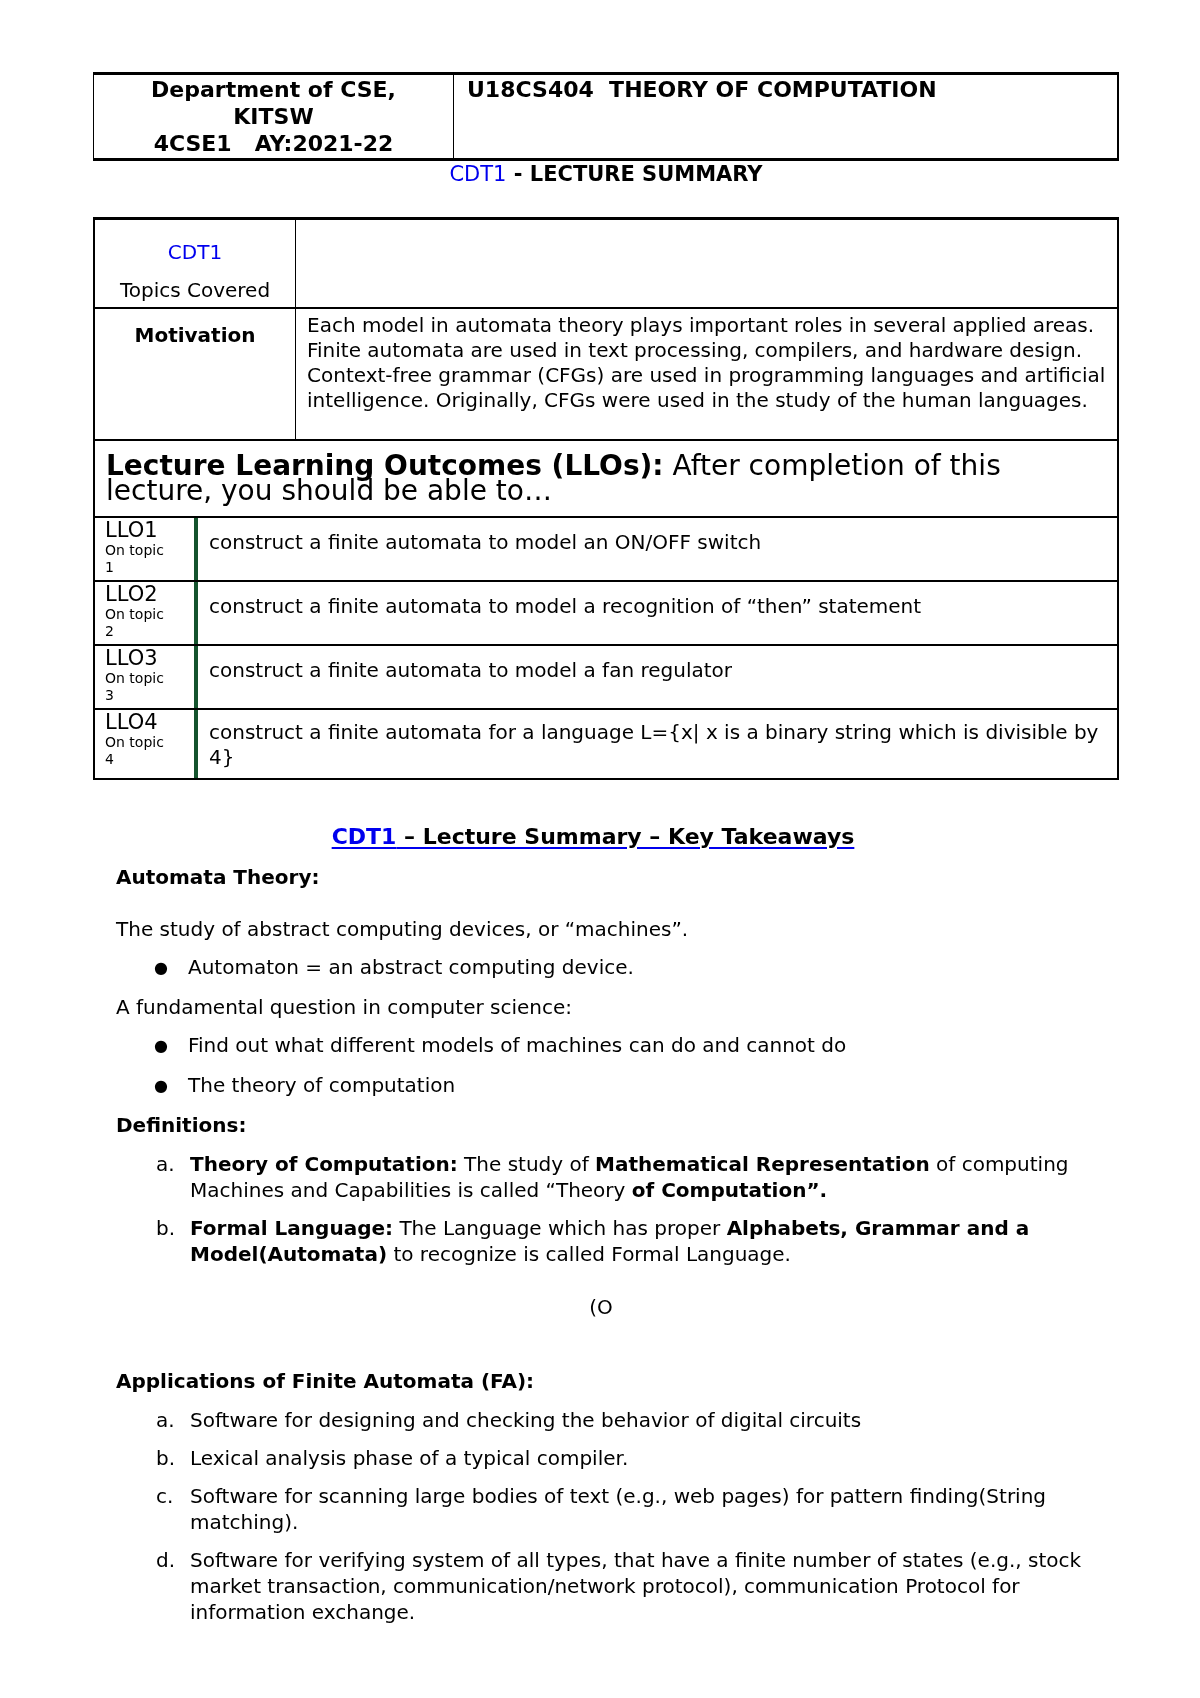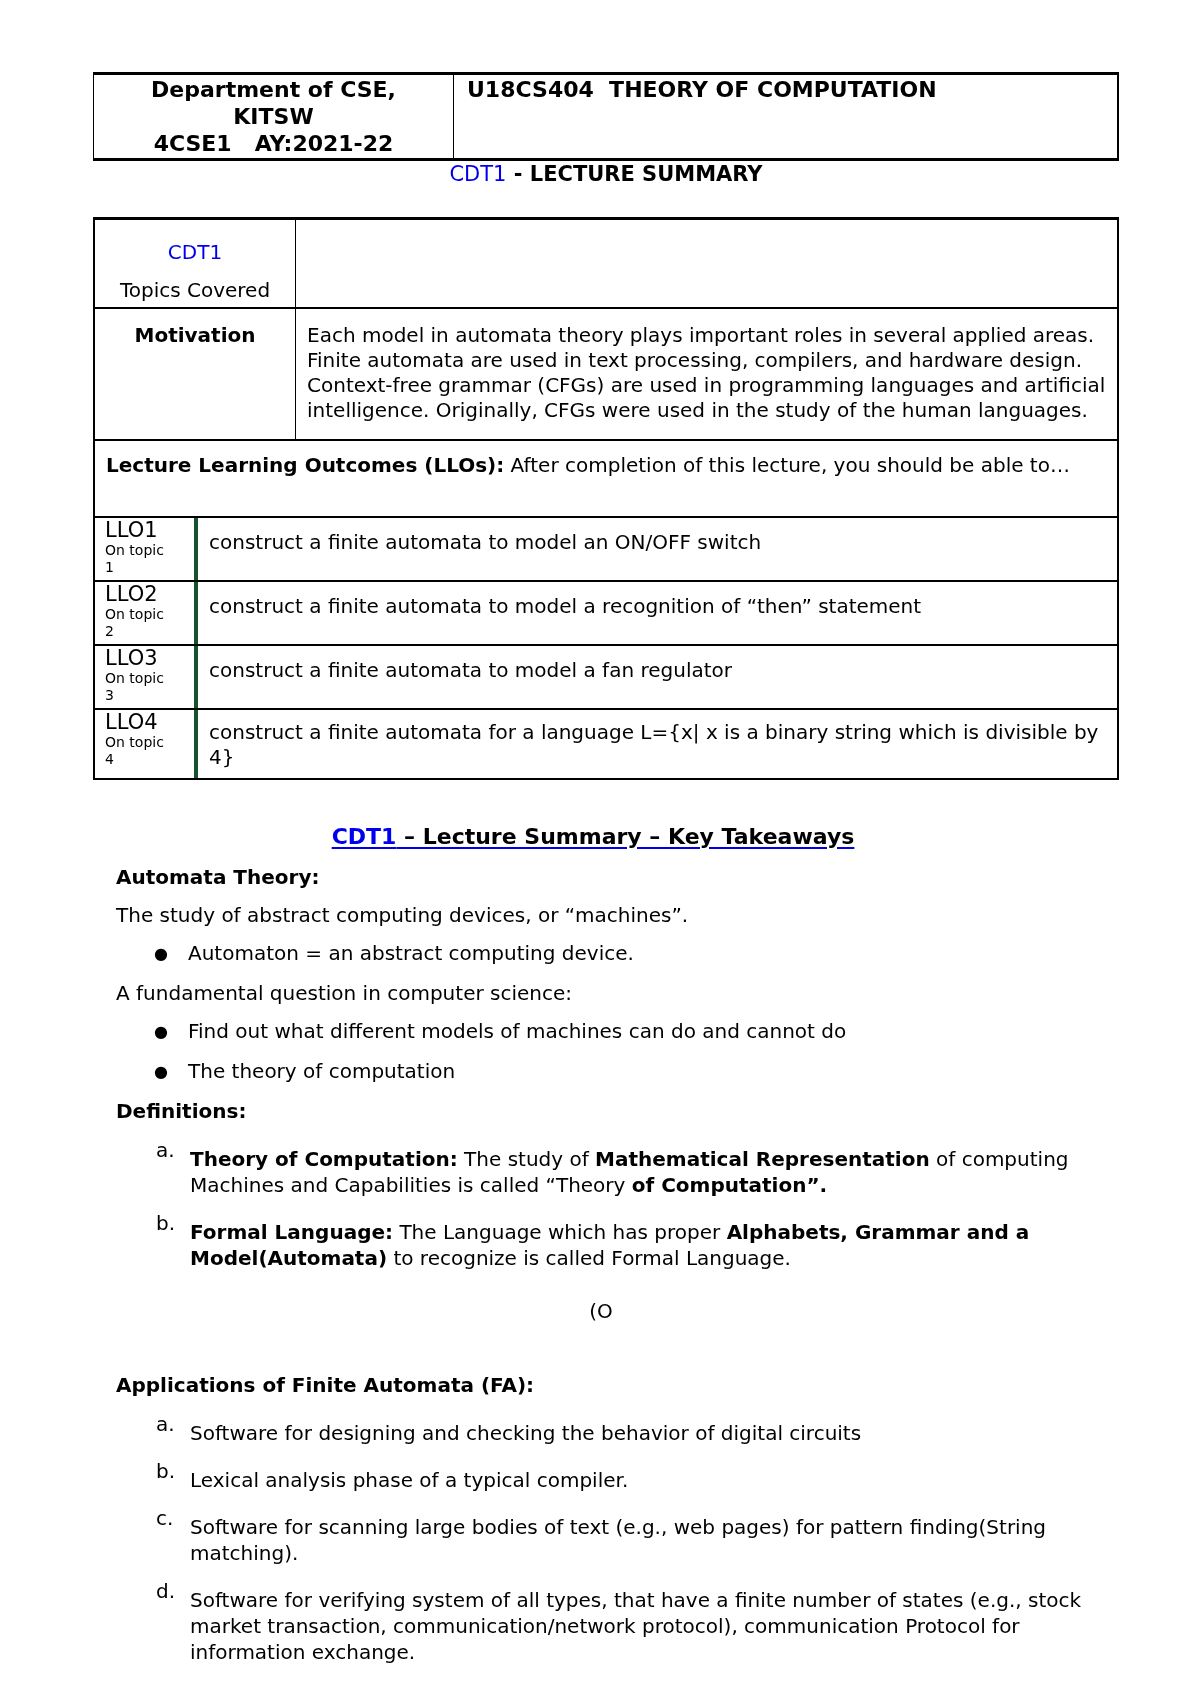--- a/index.html
+++ b/index.html
@@ -21,40 +21,40 @@
   .tbl { position: absolute; left: 93px; top: 217px; width: 1026px; border: 2px solid #000; border-top: 3px solid #000; }
   .row { display: flex; border-bottom: 2px solid #000; }
   .row:last-child { border-bottom: none; }
   .cell-a { width: 201px; border-right: 1.5px solid #000; text-align: center; font-size: 20px; line-height: 24px; }
   .cell-b { flex: 1; padding-left: 11px; padding-right: 8px; font-size: 20px; line-height: 25px; }
   .r-topic { height: 89px; }
   .r-topic .cell-a { padding-top: 13px; line-height: 38px; }
   .r-topic .cell-b { padding-top: 13px; }
   .r-motiv { height: 132px; }
   .r-motiv .cell-a { padding-top: 14px; font-weight: bold; }
-  .r-motiv .cell-b { padding-top: 14px; }
-  .r-llo-head { height: 77px; padding: 12px 23px 0 11px; font-size: 20px; line-height: 25px; }
+  .r-motiv .cell-b { padding-top: 4px; }
+  .r-llo-head { height: 77px; padding: 12px 23px 0 11px; font-size: 28px; line-height: 25px; }
   .r-llo { height: 64px; }
   .r-llo:last-child { height: 68px; }
   .llo-a { width: 103px; border-right: 4px solid #14532d; padding-left: 10px; padding-top: 1px; }
   .llo-id { font-size: 21px; line-height: 23px; display: block; }
   .llo-sub { font-size: 14px; line-height: 17px; display: block; }
   .llo-b { flex: 1; padding-left: 11px; padding-top: 12px; font-size: 20px; line-height: 25px; padding-right: 12px; }
 
   
   .content { position: absolute; left: 116px; top: 822px; width: 1000px; font-size: 20px; }
   .kt-title { text-align: center; width: 970px; font-weight: bold; font-size: 22px; line-height: 30px; margin-left: -8px; }
   .kt-title span.u { text-decoration: underline; text-decoration-color: #0000ee; text-underline-offset: 3px; }
   .h { font-weight: bold; line-height: 28px; }
   .p { line-height: 28px; }
   .bul { display: flex; line-height: 28px; padding-left: 38px; }
   .bul .dot { width: 34px; flex-shrink: 0; font-size: 16px; line-height: 30px; }
   .ol-item { display: flex; padding-left: 40px; line-height: 26px; }
   .ol-item .mk { width: 34px; flex-shrink: 0; }
-  .ol-item .tx { flex: 1; margin-top: 9px; }
+  .ol-item .tx { flex: 1; }
   .center-o { text-align: center; width: 970px; line-height: 28px; }
 
   .footer { position: absolute; left: 146px; top: 1672px; font-size: 17px; line-height: 24px; white-space: pre; }
 </style>
 </head>
 <body>
 
 <div class="hdr">
   <div class="hdr-left">
     <div>Department of CSE,</div>
@@ -116,21 +116,21 @@
     </div>
     <div class="llo-b" style="padding-top:10px;">construct a finite automata for a language L={x| x is a binary string which is divisible by 4}</div>
   </div>
 </div>
 
 <div class="content">
   <div class="kt-title">
     <span class="u"><span class="blue">CDT1</span><span> – Lecture Summary – Key Takeaways</span></span>
   </div>
   <div class="h" style="margin-top:11px;">Automata Theory:</div>
-  <div class="p" style="margin-top:10px;">The study of abstract computing devices, or “machines”.</div>
+  <div class="p" style="margin-top:24px;">The study of abstract computing devices, or “machines”.</div>
   <div class="bul" style="margin-top:10px;">
     <span class="dot">●</span>
     <span>Automaton = an abstract computing device.</span>
   </div>
   <div class="p" style="margin-top:10px;">A fundamental question in computer science:</div>
   <div class="bul" style="margin-top:10px;">
     <span class="dot">●</span>
     <span>Find out what different models of machines can do and cannot do</span>
   </div>
   <div class="bul" style="margin-top:10px;">

